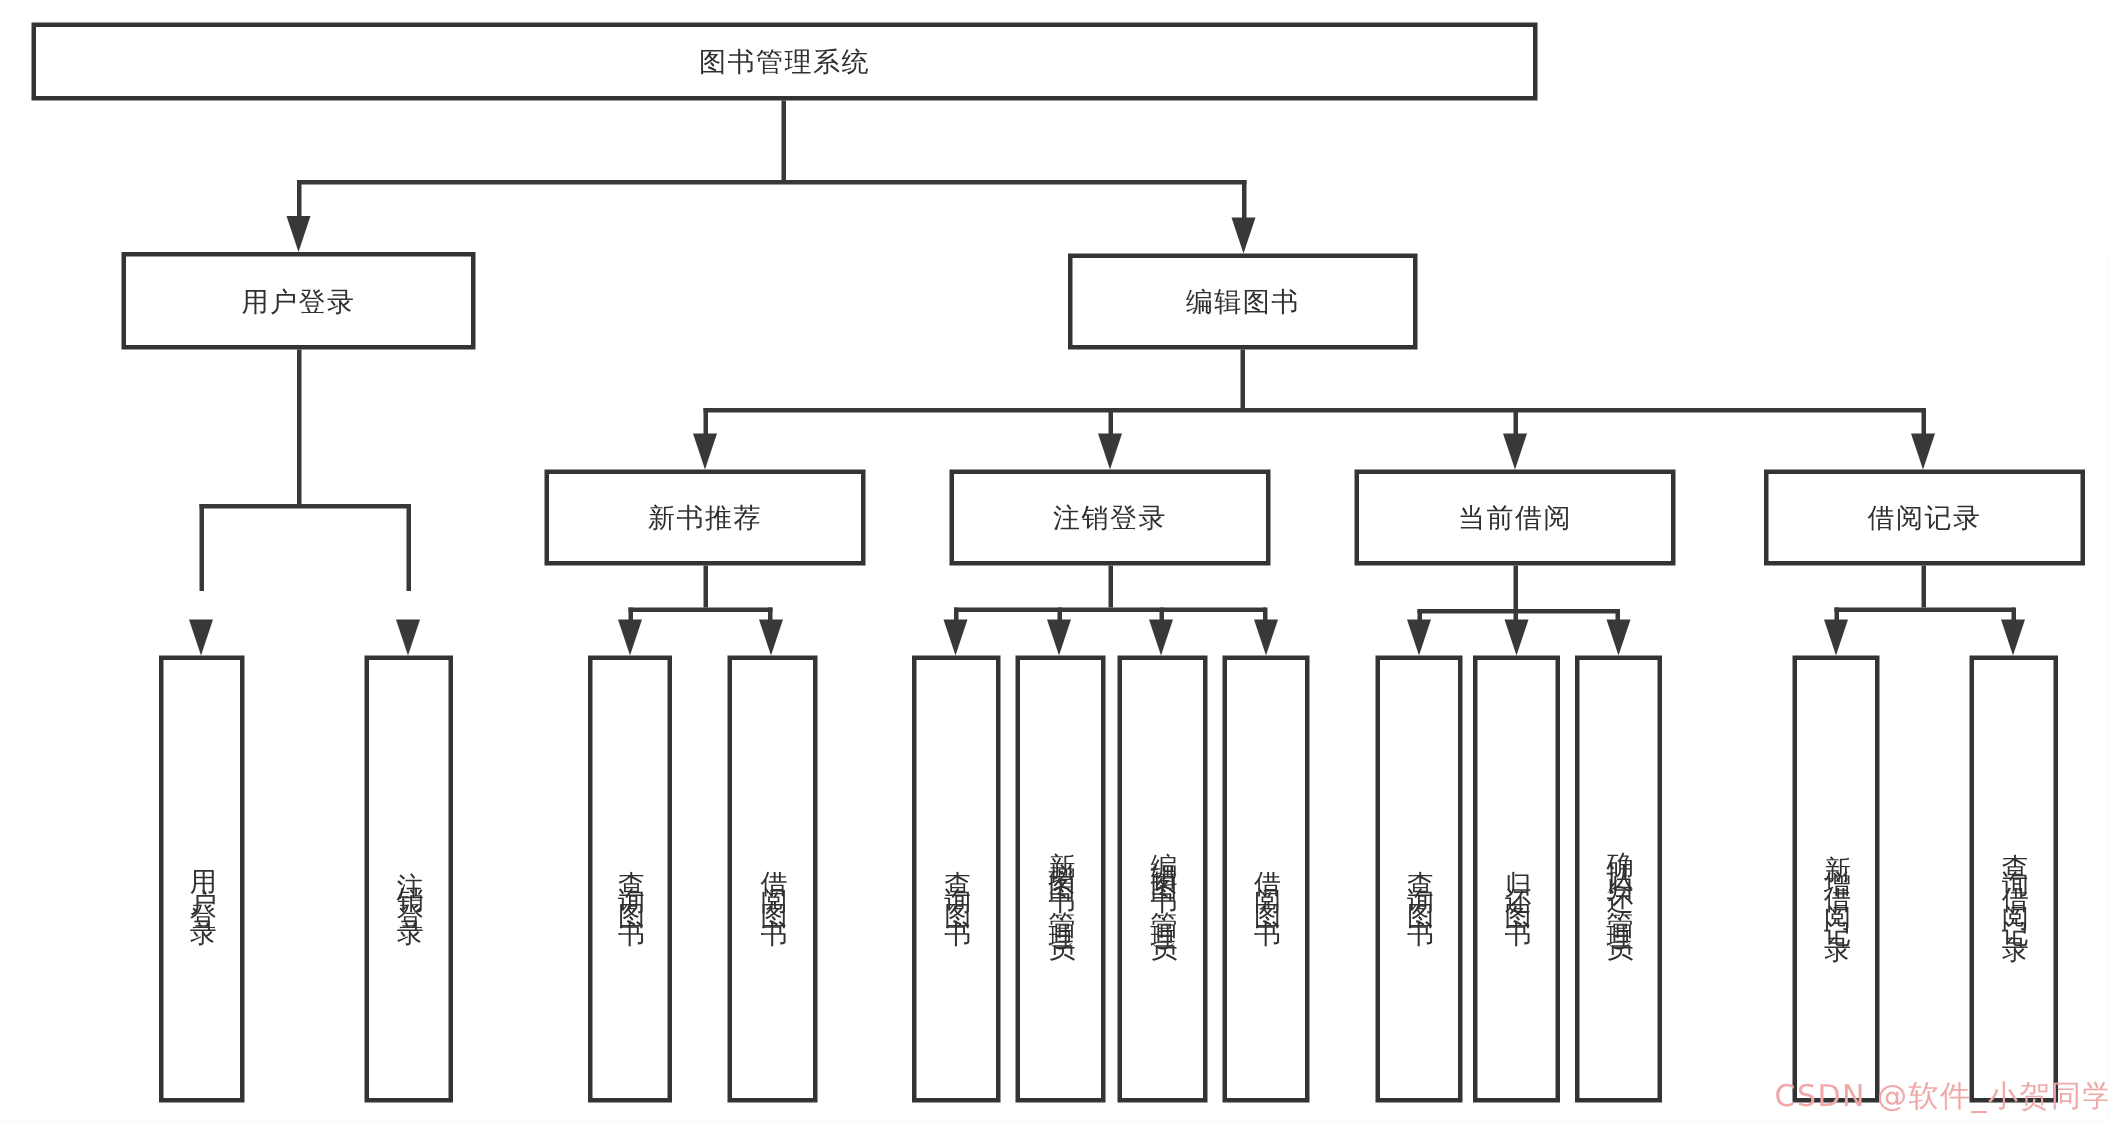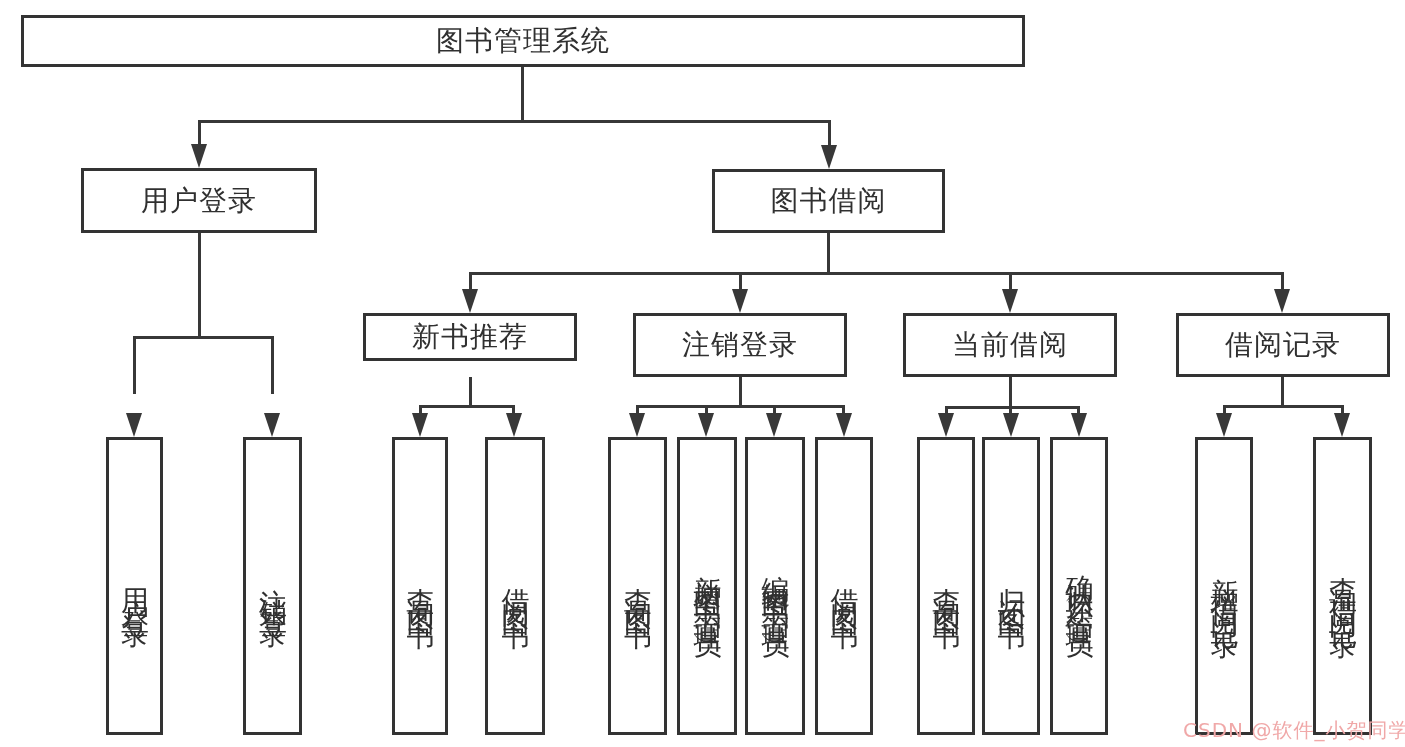--- a/index.html
+++ b/index.html
@@ -5,21 +5,21 @@
   :root{
     --line:#383838; --box-border:#333333; --text:#303030;
     --watermark:#f0a8a8; --background:#ffffff;
   }
   html,body{margin:0;padding:0;}
   body{background:#e9e9e9;font-family:"DejaVu Sans","Liberation Sans",sans-serif;}
   #canvas{position:relative;width:1405px;height:747px;background:var(--background);overflow:hidden;}
   .box{
     position:absolute;box-sizing:border-box;border:3px solid var(--box-border);
     background:#fff;display:flex;align-items:center;justify-content:center;
-    font-size:28px;color:var(--text);letter-spacing:1px;text-align:center;
+    font-size:18px;color:var(--text);letter-spacing:1px;text-align:center;
   }
   .vbox{
     writing-mode:vertical-rl;text-orientation:mixed;letter-spacing:11px;
     padding-top:4px;line-height:1;
   }
   .vbox.long{letter-spacing:8px;padding-top:6px;}
   .vline{position:absolute;width:3px;background:var(--line);}
   .hline{position:absolute;height:3px;background:var(--line);}
   .arrow{
     position:absolute;width:0;height:0;
@@ -38,24 +38,24 @@
 
   <div class="box" style="left:21px;top:15px;width:1004px;height:52px;">
     <span>图书管理系统</span>
   </div>
 
   <div class="box" style="left:81px;top:168px;width:236px;height:65px;">
     <span>用户登录</span>
   </div>
 
   <div class="box" style="left:712px;top:169px;width:233px;height:64px;">
-    <span>图书借阅</span>
+    <span>编辑图书</span>
   </div>
 
-  <div class="box" style="left:363px;top:313px;width:214px;height:48px;">
+  <div class="box" style="left:363px;top:313px;width:214px;height:64px;">
     <span>新书推荐</span>
   </div>
 
   <div class="box" style="left:633px;top:313px;width:214px;height:64px;">
     <span>注销登录</span>
   </div>
 
   <div class="box" style="left:903px;top:313px;width:214px;height:64px;">
     <span>当前借阅</span>
   </div>

